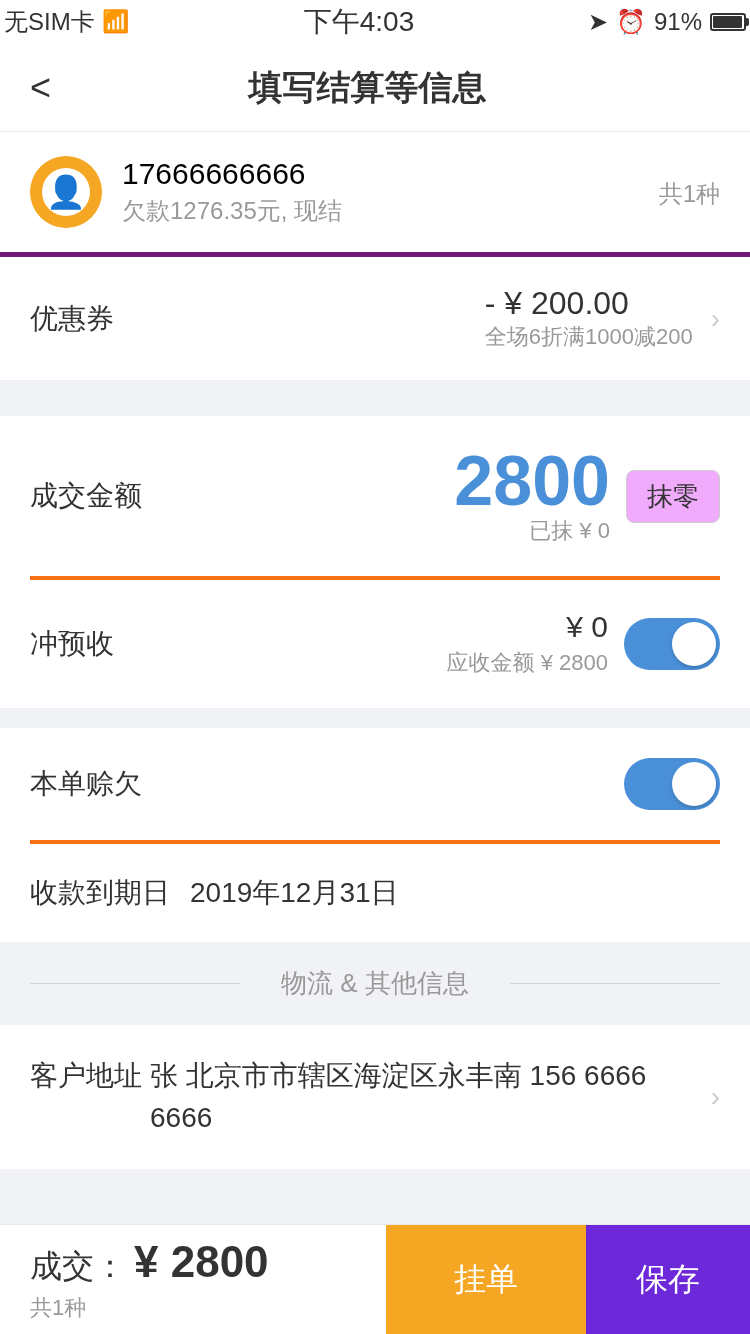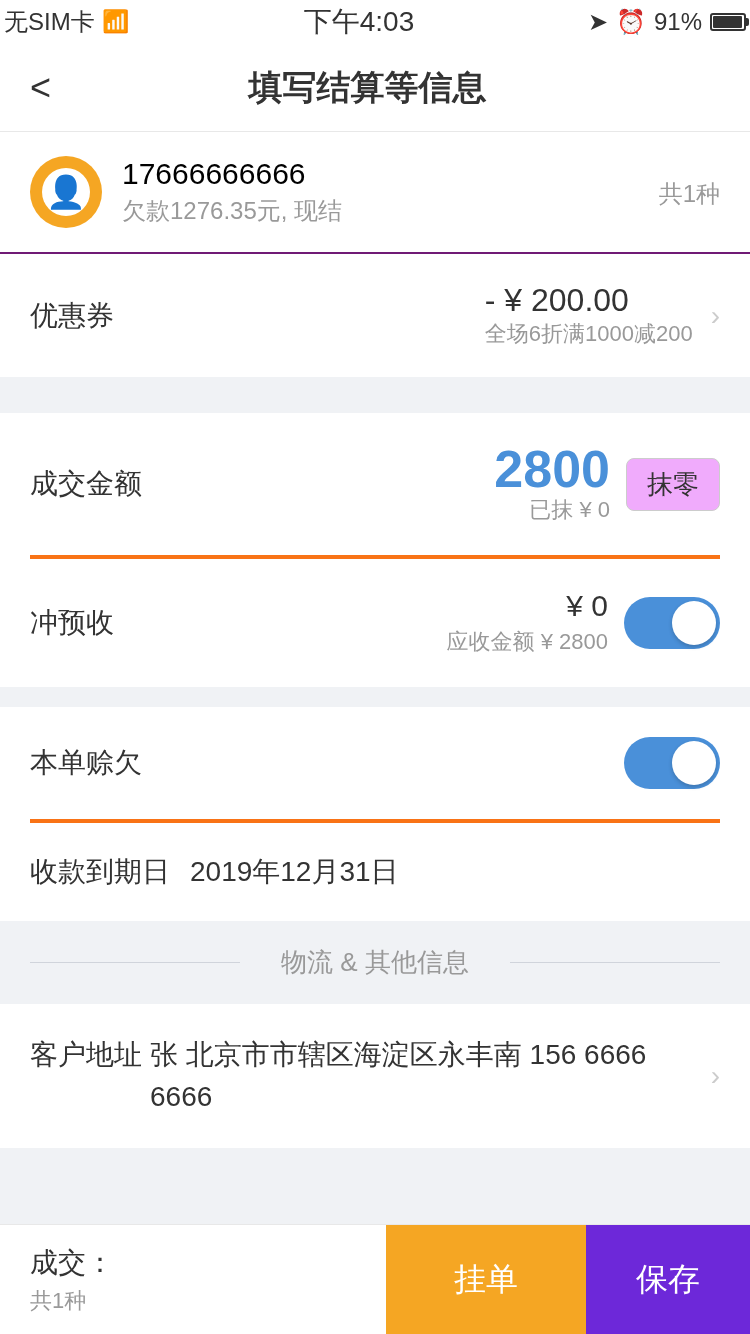--- a/index.html
+++ b/index.html
@@ -101,21 +101,21 @@
     .user-total { text-align: right; }
     .total-amount { font-size: 30px; color: #333; font-weight: 500; }
     .total-count { font-size: 24px; color: #999; margin-top: 4px; }
 
     
     .coupon-row {
       display: flex;
       align-items: center;
       padding: 28px 30px;
       background: #fff;
-      border-top: 2px solid #701a75;
+      border-top: 5px solid #701a75;
     }
     .coupon-label { font-size: 28px; color: #333; flex: 1; }
     .coupon-right { display: flex; align-items: center; gap: 10px; }
     .coupon-discount { font-size: 32px; color: #333; font-weight: 500; }
     .coupon-desc { font-size: 22px; color: #999; }
     .coupon-arrow { font-size: 28px; color: #ccc; margin-left: 8px; }
 
     
     .section-divider {
       height: 20px;
@@ -132,21 +132,21 @@
       align-items: center;
       padding: 30px 0;
       border-bottom: 4px solid #f97316;
       min-height: 90px;
     }
     .form-row:last-child { border-bottom: none; }
     .form-label { font-size: 28px; color: #333; min-width: 120px; }
     .form-value-area { flex: 1; display: flex; align-items: center; justify-content: flex-end; gap: 16px; }
 
     .deal-amount {
-      font-size: 52px;
+      font-size: 70px;
       font-weight: 600;
       color: #4a90d9;
       line-height: 1;
       margin-left: 44px;
     }
     .round-zero-btn {
       border: 1px solid #ccc;
       border-radius: 8px;
       padding: 8px 20px;
       font-size: 26px;
@@ -237,21 +237,21 @@
       background: #fff;
       display: flex;
       align-items: center;
       border-top: 1px solid #e8e8e8;
     }
     .bottom-summary {
       flex: 1;
       padding: 0 30px;
     }
     .bottom-deal { display: flex; align-items: baseline; gap: 8px; }
-    .bottom-deal-label { font-size: 28px; color: #333; }
+    .bottom-deal-label { font-size: 32px; color: #333; }
     .bottom-deal-amount { font-size: 44px; font-weight: 600; color: #333; }
     .bottom-count { font-size: 22px; color: #999; margin-top: 4px; }
     .btn-hangsingle {
       width: 200px;
       height: 110px;
       background: #f5a623;
       display: flex;
       align-items: center;
       justify-content: center;
       font-size: 32px;
@@ -416,18 +416,19 @@
   </div>
 
   <div class="gray-area"></div>
 
 </div>
 
 <div class="bottom-bar">
   <div class="bottom-summary">
     <div class="bottom-deal">
       <span class="bottom-deal-label">成交：</span>
+      <span class="bottom-deal-amount">¥ 2800</span>
     </div>
     <div class="bottom-count">共1种</div>
   </div>
   <div class="btn-hangsingle">挂单</div>
   <div class="btn-save">保存</div>
 </div>
 
 </body></html>

